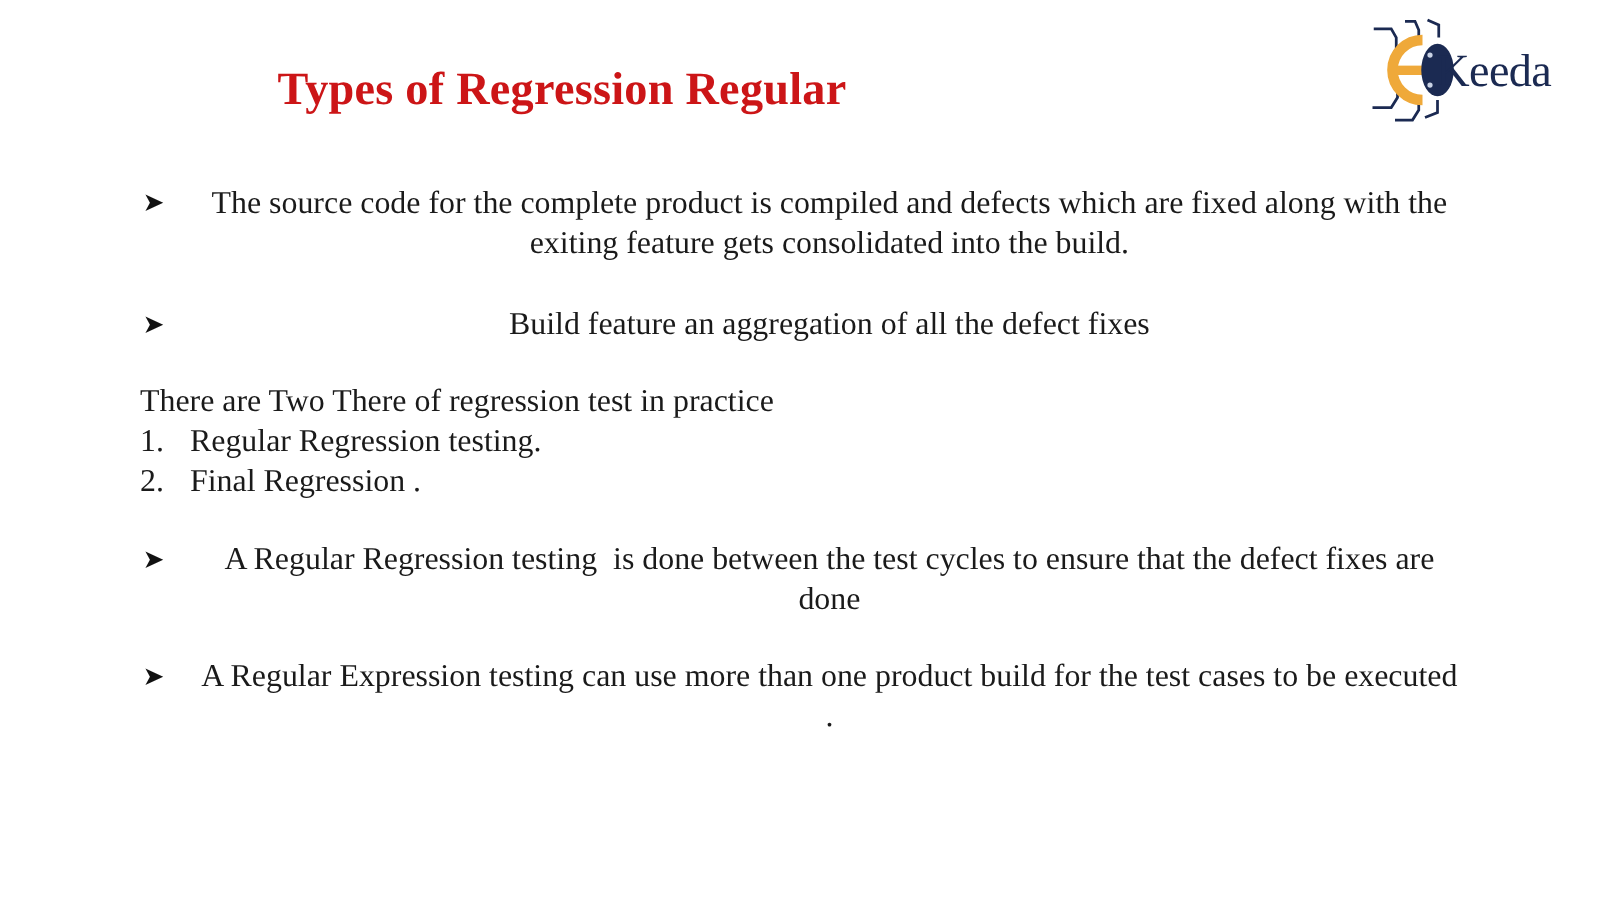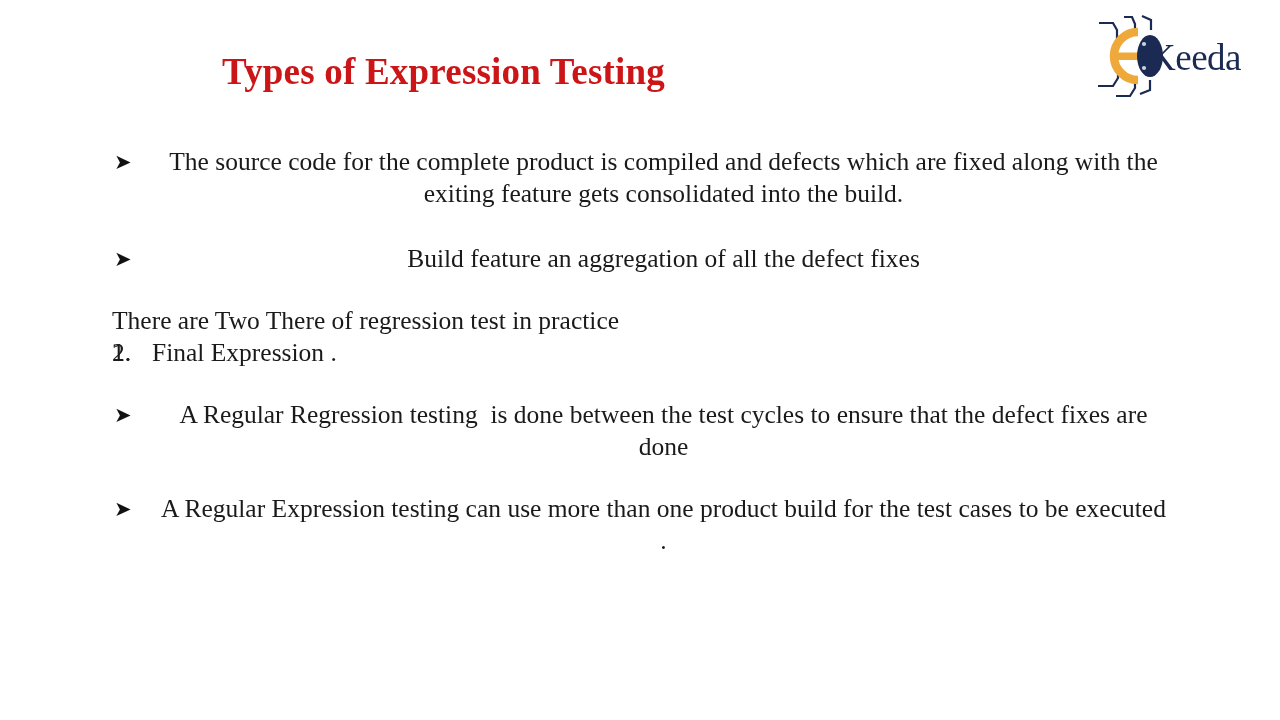--- a/index.html
+++ b/index.html
@@ -132,21 +132,21 @@
       <g>
         <ellipse cx="56" cy="42" rx="13" ry="21" fill="#1b2a52"></ellipse>
         <circle cx="50" cy="30" r="2.1" fill="#c9d2e4"></circle>
         <circle cx="50" cy="54" r="2.1" fill="#c9d2e4"></circle>
       </g>
     </svg>
 
     <div id="logo-wordmark">Keeda</div>
   </div>
 
-  <div id="title">Types of Expression Testing</div>
+  <div id="title">Types of Regression Regular</div>
 
   <div id="body">
 
     <div class="arrow-block">
       <span class="arrow-glyph">➤</span>
       <span class="arrow-text">The source code for the complete product is compiled and defects which are fixed along with the exiting feature gets consolidated into the build.</span>
     </div>
 
     <div class="gap-lg"></div>
 
@@ -154,24 +154,25 @@
       <span class="arrow-glyph">➤</span>
       <span class="arrow-text">Build feature an aggregation of all the defect fixes</span>
     </div>
 
     <div class="gap-md"></div>
 
     <div class="plain-line">There are Two There of regression test in practice</div>
 
     <div class="num-row">
       <span class="num-marker">1.</span>
+      <span class="num-text">Regular Regression testing.</span>
     </div>
     <div class="num-row">
       <span class="num-marker">2.</span>
-      <span class="num-text">Final Expression .</span>
+      <span class="num-text">Final Regression .</span>
     </div>
 
     <div class="gap-md"></div>
 
     <div class="arrow-block">
       <span class="arrow-glyph">➤</span>
       <span class="arrow-text">A Regular Regression testing  is done between the test cycles to ensure that the defect fixes are done</span>
     </div>
 
     <div class="gap-sm"></div>

